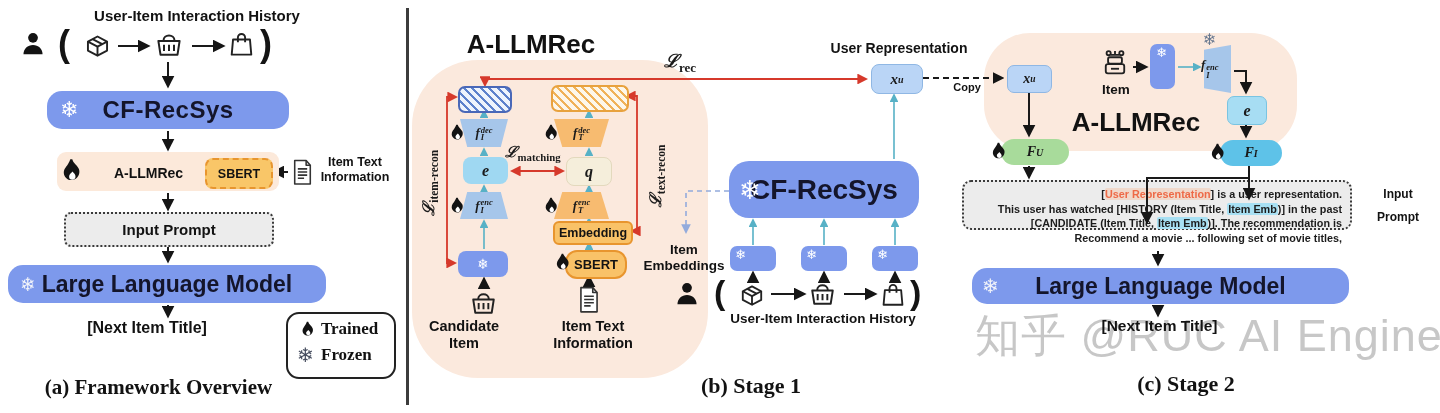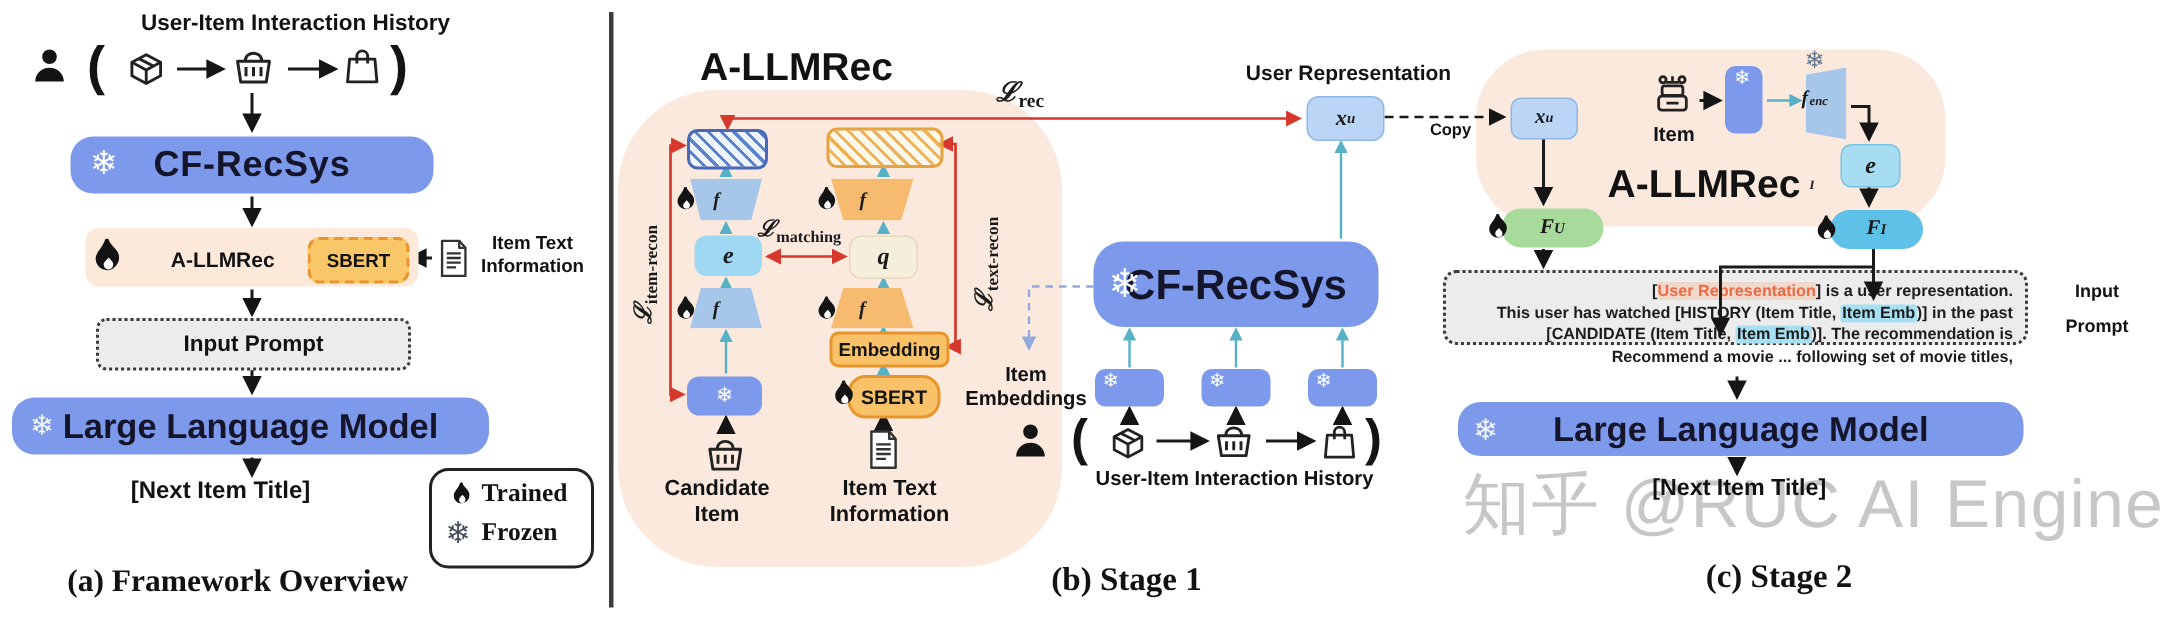--- a/index.html
+++ b/index.html
@@ -12,21 +12,21 @@
   .blob{background:#fbe9dd;}
   .bluebox{background:#7d99ec;color:#14152b;font-weight:800;display:flex;align-items:center;justify-content:center;}
   .orangebox{background:#f9c268;border:2px solid #e8952e;color:#131313;font-weight:800;display:flex;align-items:center;justify-content:center;}
   .hatch-blue{background:repeating-linear-gradient(45deg,#5d82cc 0 2px,#eef4fc 2px 6px);border:2px solid #4968b8;border-radius:7px;}
   .hatch-orange{background:repeating-linear-gradient(45deg,#f0b258 0 2px,#fdf7ea 2px 6px);border:2px solid #e8a23e;border-radius:7px;}
   .trap{display:flex;align-items:center;justify-content:center;}
   .trap-dec{clip-path:polygon(0 0,100% 0,85% 100%,15% 100%);}
   .trap-enc{clip-path:polygon(15% 0,85% 0,100% 100%,0 100%);}
   .trap-vert{clip-path:polygon(0 10%,100% 0,100% 100%,0 90%);}
   .mathl{font-family:"Liberation Serif",serif;font-style:italic;font-weight:700;color:#1a1a1a;}
-  .ss{display:inline-flex;flex-direction:column;line-height:7.5px;font-size:8.5px;font-style:italic;font-weight:700;margin-left:1px;transform:translateY(1px);font-family:"Liberation Serif",serif;gap:48px;}
+  .ss{display:inline-flex;flex-direction:column;line-height:7.5px;font-size:8.5px;font-style:italic;font-weight:700;margin-left:1px;transform:translateY(1px);font-family:"Liberation Serif",serif;}
   sub.lsub{font-size:72%;font-style:normal;font-weight:700;font-family:"Liberation Serif",serif;}
   .vlab{transform:rotate(-90deg);transform-origin:center;white-space:nowrap;text-align:center;}
   .ic{display:flex;align-items:center;justify-content:center;}
   .ic svg{width:100%;height:100%;display:block;}
   .snow{font-family:"DejaVu Sans",sans-serif;line-height:1;display:flex;align-items:center;justify-content:center;}
   .paren{font-size:36px;font-weight:600;color:#141414;line-height:1;}
   .dotbox{background:#ececec;border:2px dotted #3a3a3a;border-radius:9px;}
   .hl-blue{background:#a8e0f3;border-radius:2px;padding:0 1px;}
   .hl-orange{color:#ee6a47;background:rgba(250,170,120,.28);border-radius:2px;}
   .pline{white-space:nowrap;}
@@ -300,21 +300,21 @@
       </svg>
     </div>
   <div class="ab ic" style="left:576px;top:286px;width:26px;height:28px;">
       <svg viewBox="0 0 24 26" fill="none" stroke="#333" stroke-width="1.5" stroke-linejoin="round">
         <path d="M4.5 1.5h11l4 4.5v18h-15z" fill="#fff"></path>
         <path d="M15.5 1.5V6h4"></path>
         <path d="M7.5 9.5h9M7.5 12.5h9M7.5 15.5h9M7.5 18.5h6"></path>
       </svg>
     </div>
 
-  <div class="ab ctr b800" style="left:424px;top:318px;width:108px;font-size:14.5px;line-height:17px;flex-direction:column;">
+  <div class="ab ctr b800" style="left:410px;top:318px;width:108px;font-size:14.5px;line-height:17px;flex-direction:column;">
     <span>Candidate</span>
     <span>Item</span>
   </div>
   <div class="ab ctr b800" style="left:538px;top:318px;width:110px;font-size:14.5px;line-height:17px;flex-direction:column;">
     <span>Item Text</span>
     <span>Information</span>
   </div>
 
   <div class="ab bluebox" style="left:729px;top:161px;width:190px;height:57px;border-radius:20px;">
     <span class="snow" style="position:absolute;left:10px;color:#fff;font-size:26px;">❄</span>

